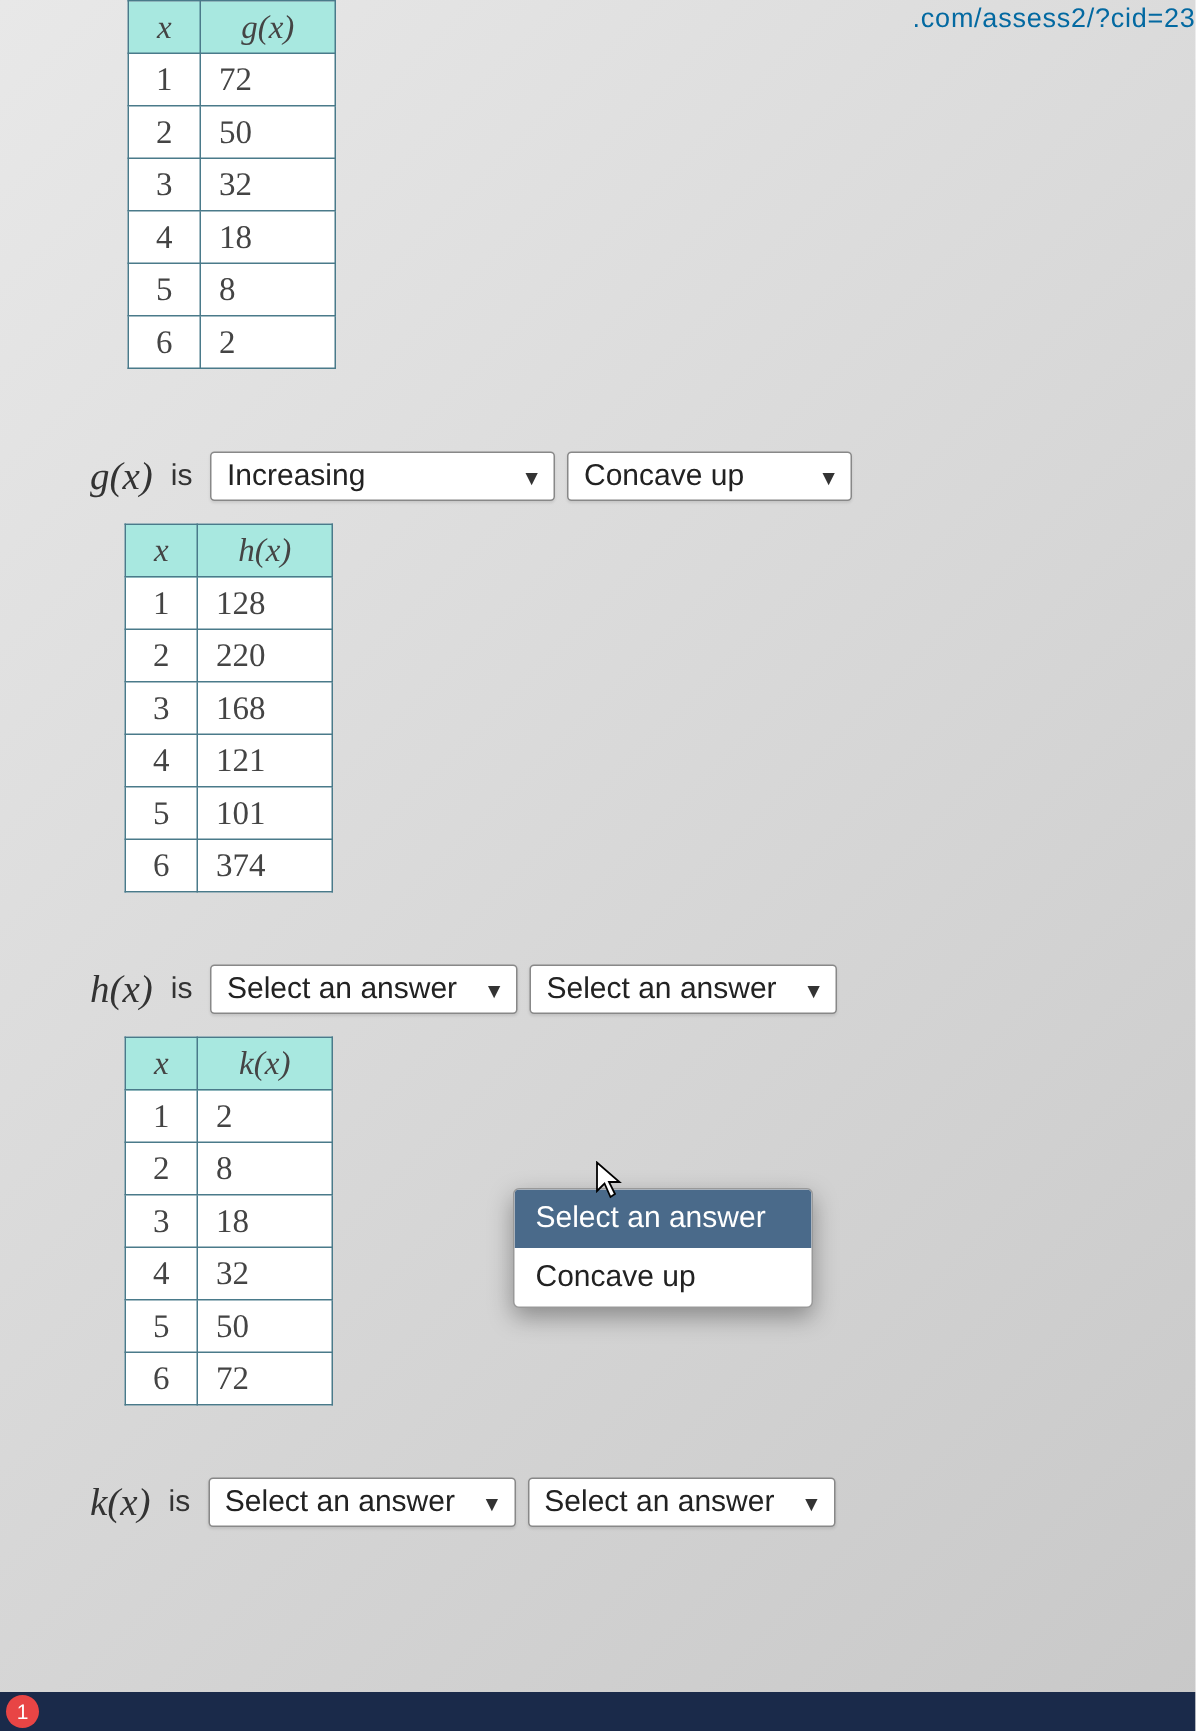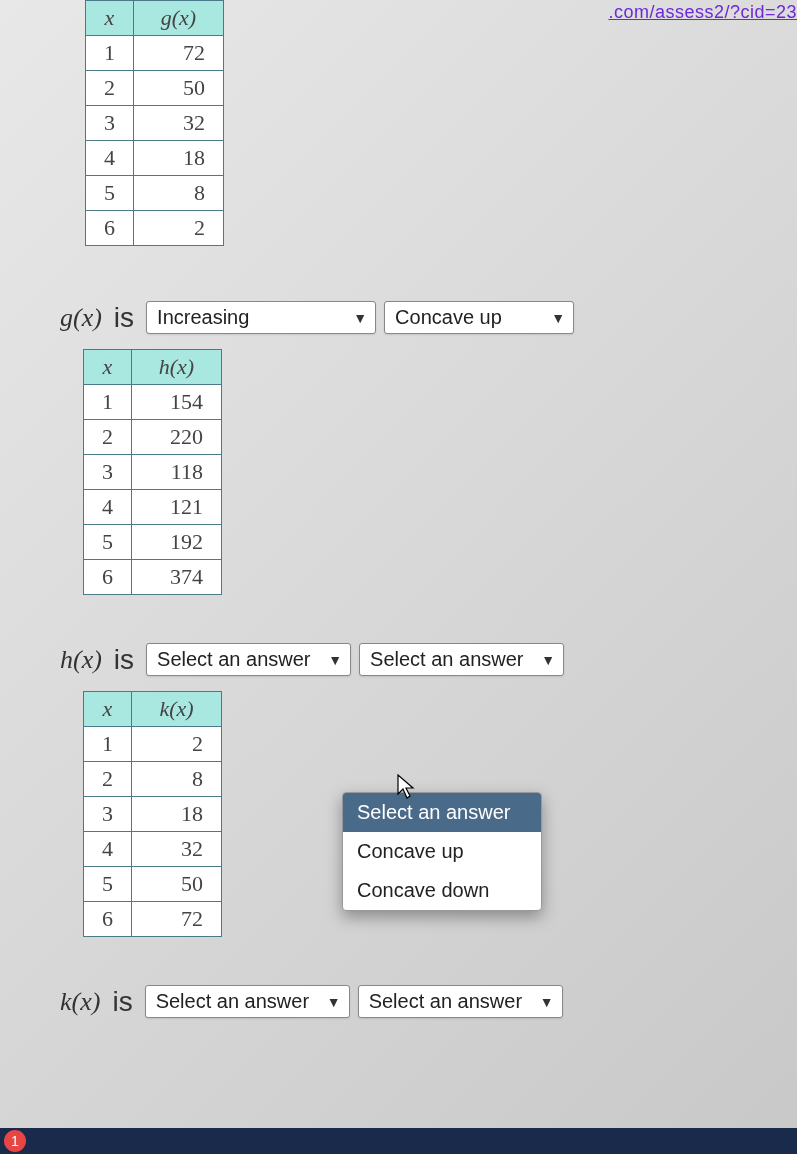--- a/index.html
+++ b/index.html
@@ -15,23 +15,22 @@
       overflow: hidden;
       position: relative;
       color: #333;
     }
     .url-bar {
       position: absolute;
       top: 2px;
       right: 0;
       font-family: Arial, sans-serif;
       font-size: 18px;
-      color: #6d28d9;
+      color: #0369a1;
       letter-spacing: 0.5px;
-      text-decoration: underline;
     }
     .content {
       padding: 0 0 0 75px;
     }
     table.data-table {
       border-collapse: collapse;
       background: #fff;
       margin-top: 0;
     }
     table.data-table th,
@@ -47,21 +46,21 @@
       background: #a8e8e0;
       font-weight: normal;
       font-style: italic;
       font-family: "Times New Roman", serif;
     }
     table.data-table td.x-col {
       min-width: 48px;
     }
     table.data-table td.v-col {
       min-width: 90px;
-      text-align: right;
+      text-align: left;
       padding-right: 18px;
     }
     .table-g {
       margin-left: 10px;
     }
     .table-g th, .table-g td.v-col {
        min-width: 95px;
     }
     .question-line {
       margin: 55px 0 15px 0;
@@ -72,21 +71,21 @@
       gap: 8px;
       flex-wrap: wrap;
     }
     .fn-name {
       font-style: italic;
       font-family: "Times New Roman", serif;
       font-size: 26px;
     }
     .is-text {
       font-family: Arial, sans-serif;
-      font-size: 28px;
+      font-size: 20px;
       margin-left: 4px;
       margin-right: 4px;
     }
     .select-box {
       display: inline-flex;
       align-items: center;
       justify-content: space-between;
       background: #fff;
       border: 1px solid #888;
       border-radius: 3px;
@@ -236,37 +235,37 @@
   </div>
 
   <table class="data-table table-h">
     <tbody>
         <tr>
       <th>x</th>
       <th>h(x)</th>
     </tr>
     <tr>
           <td class="x-col">1</td>
-          <td class="v-col">154</td>
+          <td class="v-col">128</td>
         </tr>
     <tr>
           <td class="x-col">2</td>
           <td class="v-col">220</td>
         </tr>
     <tr>
           <td class="x-col">3</td>
-          <td class="v-col">118</td>
+          <td class="v-col">168</td>
         </tr>
     <tr>
           <td class="x-col">4</td>
           <td class="v-col">121</td>
         </tr>
     <tr>
           <td class="x-col">5</td>
-          <td class="v-col">192</td>
+          <td class="v-col">101</td>
         </tr>
     <tr>
           <td class="x-col">6</td>
           <td class="v-col">374</td>
         </tr>
   </tbody>
     </table>
 
   <div class="question-line" style="margin-left:-15px; margin-top:48px;">
     <span class="fn-name">h(x)</span>
@@ -325,21 +324,20 @@
       <span>Select an answer</span>
       <span class="chevron">▼</span>
     </span>
   </div>
 
 </div>
 
 <div class="dropdown-panel">
   <div class="opt selected">Select an answer</div>
   <div class="opt">Concave up</div>
-  <div class="opt">Concave down</div>
 </div>
 
 <div class="cursor">
   <svg width="20" height="26" viewBox="0 0 20 26">
     <path d="M1 1 L1 20 L6 15 L10 24 L13 22 L9 14 L16 14 Z" fill="#fff" stroke="#000" stroke-width="1.2"></path>
   </svg>
 </div>
 
 <div class="bottom-strip">
   <div class="red-circle">1</div>

